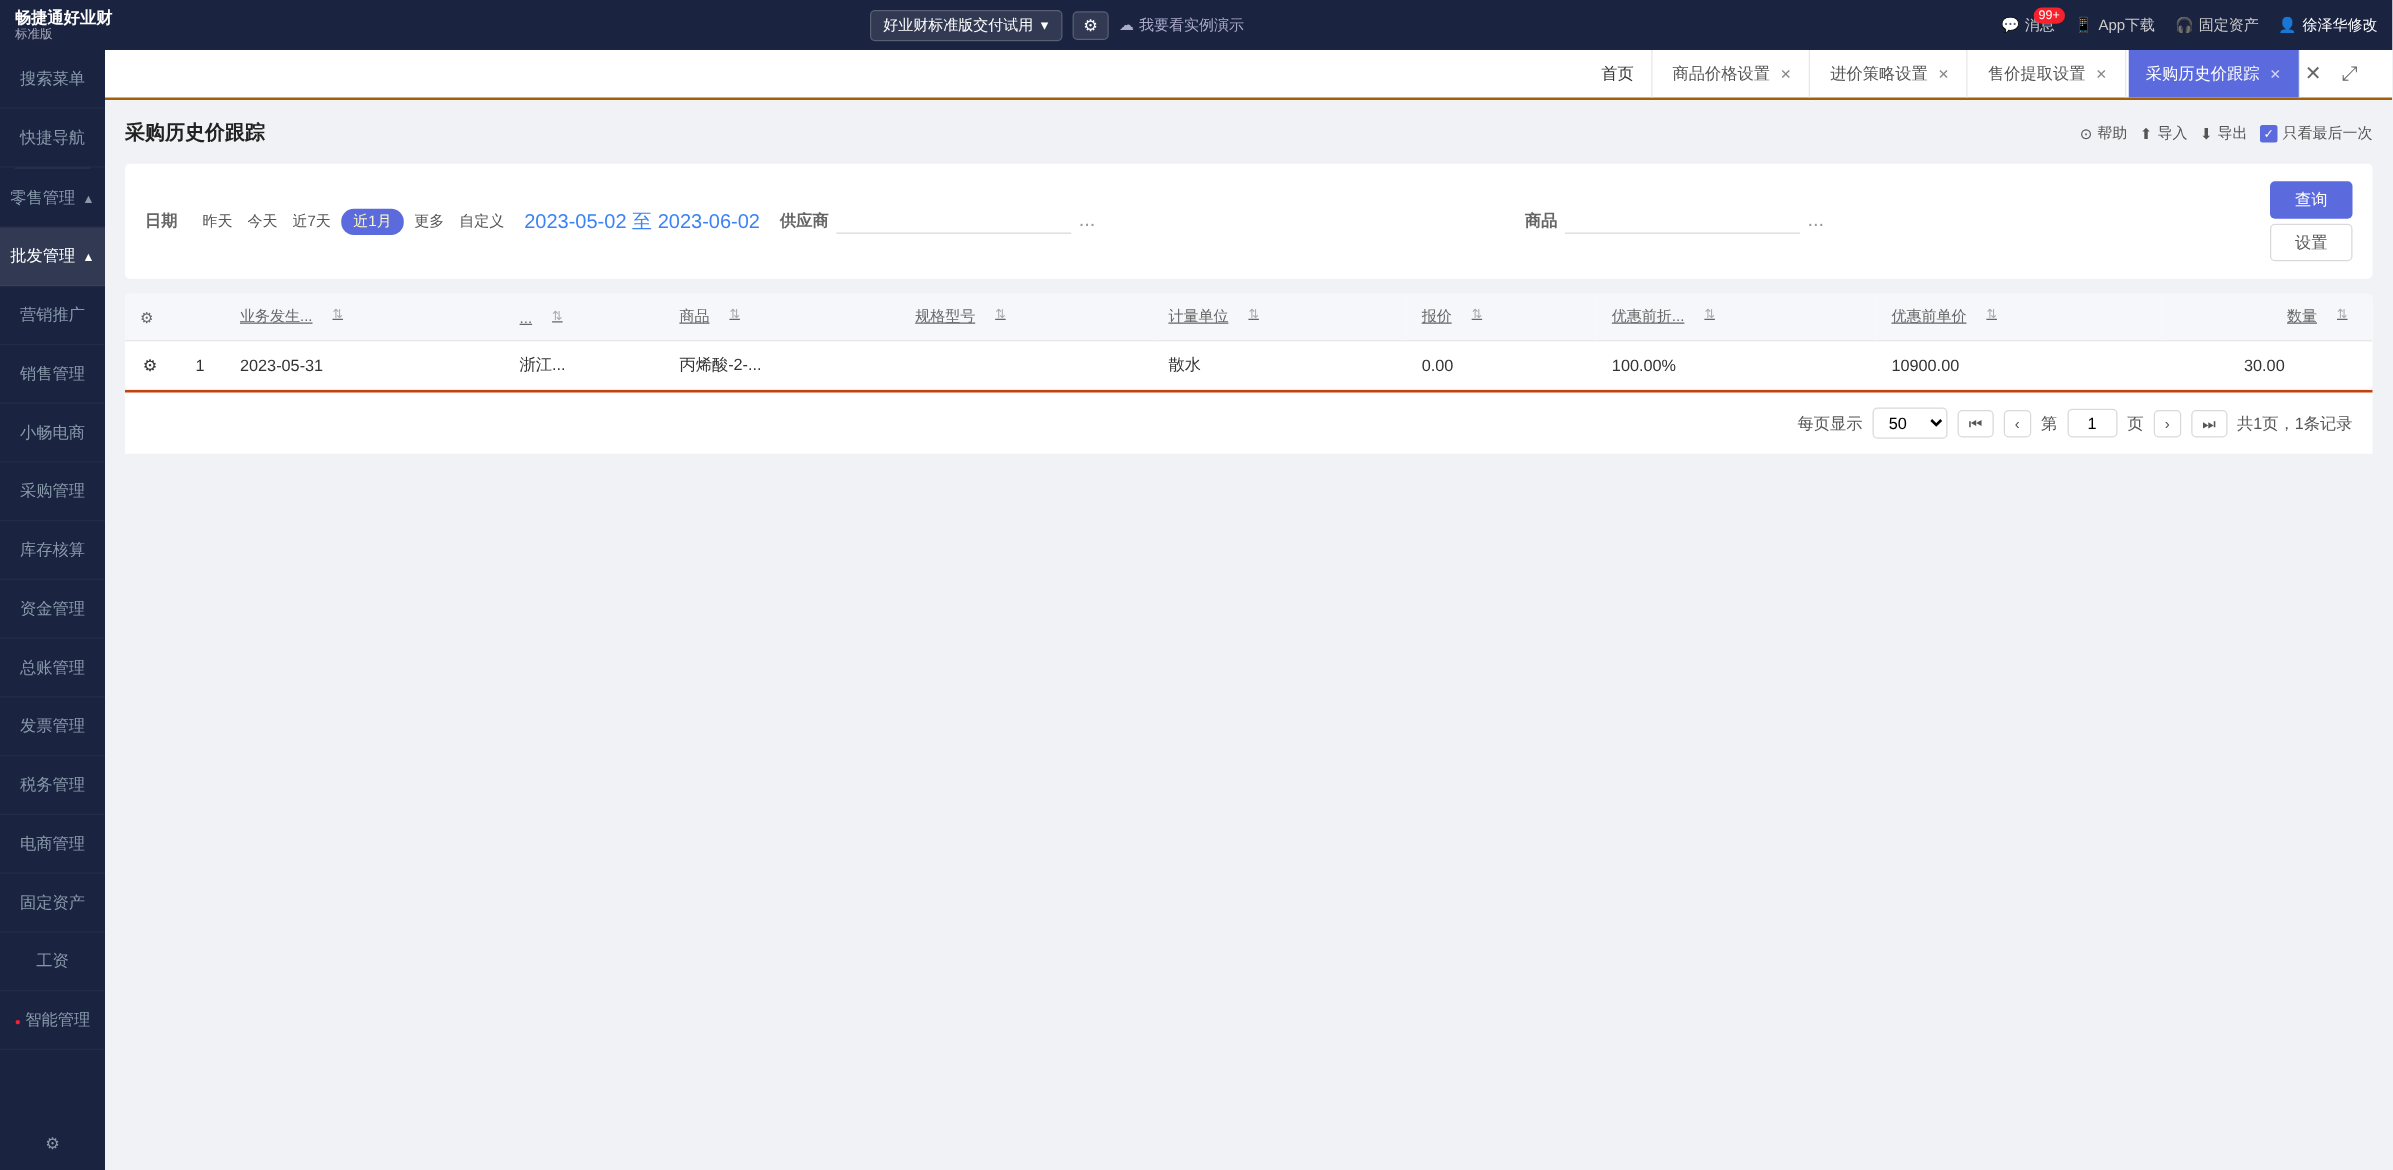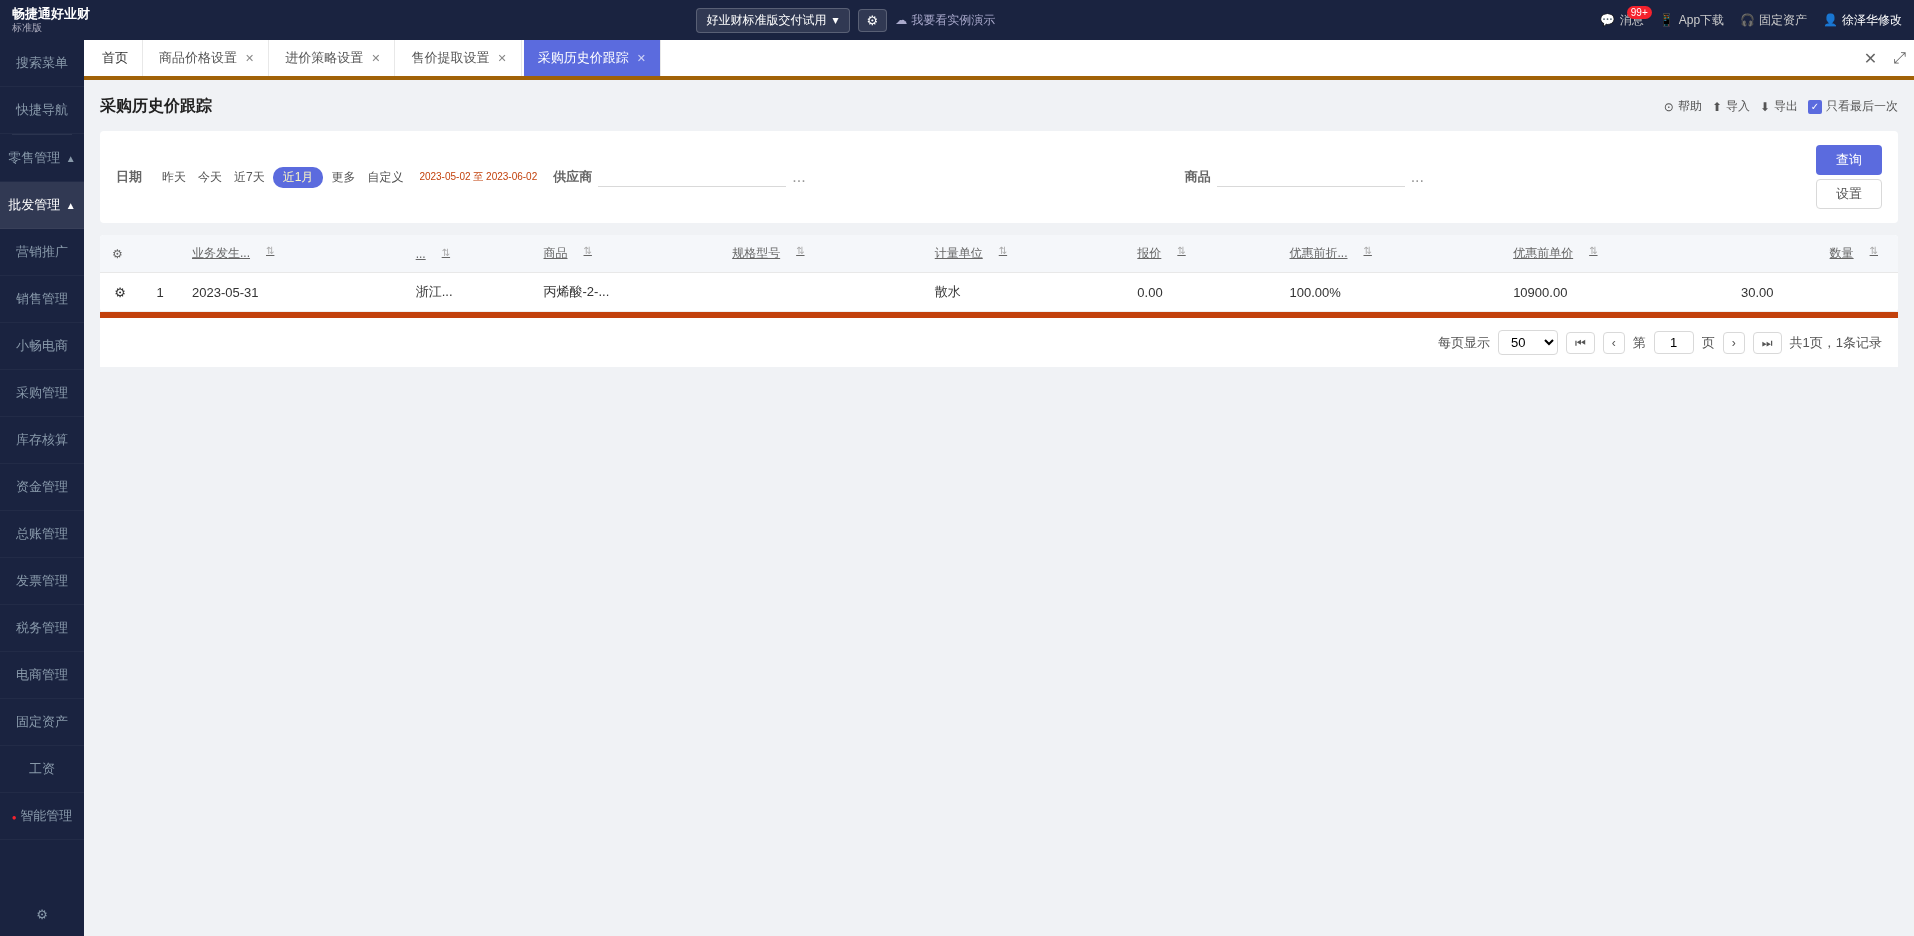--- a/index.html
+++ b/index.html
@@ -27,21 +27,21 @@
     .sidebar { width: 84px; background: #1a2340; display: flex; flex-direction: column; flex-shrink: 0; overflow-y: auto; }
     .sidebar-item { padding: 14px 8px; text-align: center; color: #8899aa; cursor: pointer; font-size: 13px; border-bottom: 1px solid rgba(255,255,255,0.04); transition: background 0.2s; }
     .sidebar-item.active { background: rgba(255,255,255,0.1); color: #fff; }
     .sidebar-gear { padding: 14px 8px; text-align: center; color: #8899aa; cursor: pointer; margin-top: auto; }
     .sidebar-divider { height: 1px; background: rgba(255,255,255,0.08); margin: 0 12px; }
 
     
     .content-area { flex: 1; display: flex; flex-direction: column; overflow: hidden; background: #f0f2f5; }
 
     
-    .tabs-bar { background: #fff; border-bottom: 4px solid #a16207; display: flex; align-items: center; height: 40px; padding: 0 4px; flex-shrink: 0; justify-content: space-between; }
+    .tabs-bar { background: #fff; border-bottom: 2px solid #a16207; display: flex; align-items: center; height: 40px; padding: 0 24px; flex-shrink: 0; justify-content: flex-end; }
     .tabs-left { display: flex; align-items: center; gap: 2px; height: 100%; }
     .tab-item { display: flex; align-items: center; gap: 4px; padding: 0 14px; height: 100%; border-right: 1px solid #e8e8e8; cursor: pointer; font-size: 13px; color: #555; white-space: nowrap; }
     .tab-item.active { background: #5b6bde; color: #fff; }
     .tab-item .tab-close { font-size: 11px; opacity: 0.7; margin-left: 4px; cursor: pointer; }
     .tab-item.home { color: #333; }
     .tabs-right { display: flex; align-items: center; gap: 8px; }
     .tabs-action-btn { font-size: 16px; cursor: pointer; color: #666; padding: 4px; }
 
     
     .page-content { flex: 1; overflow: auto; padding: 16px; }
@@ -55,40 +55,40 @@
     .checkbox-square { width: 14px; height: 14px; border: 2px solid #5b6bde; background: #5b6bde; border-radius: 2px; display: inline-flex; align-items: center; justify-content: center; }
     .checkbox-square::after { content: '✓'; color: #fff; font-size: 10px; }
 
     
     .filter-section { background: #fff; border-radius: 4px; padding: 14px 16px; margin-bottom: 12px; }
     .filter-row { display: flex; align-items: center; gap: 16px; flex-wrap: wrap; }
     .filter-label { color: #666; font-size: 13px; white-space: nowrap; font-weight: bold; }
     .date-filters { display: flex; align-items: center; gap: 4px; }
     .date-btn { font-size: 12px; color: #555; cursor: pointer; padding: 2px 4px; border-radius: 10px; }
     .date-btn.active { background: #5b6bde; color: #fef9c3; padding: 2px 10px; border-radius: 10px; }
-    .date-range { font-size: 10px; color: #c2410c; margin-left: 8px; }
+    .date-range { font-size: 16px; color: #3b82f6; margin-left: 8px; }
     .filter-field { display: flex; align-items: center; gap: 6px; flex: 1; min-width: 200px; }
     .filter-input { border: none; border-bottom: 1px solid #d9d9d9; padding: 2px 6px; font-size: 13px; min-width: 150px; outline: none; color: #333; }
     .filter-dots { color: #999; font-size: 16px; cursor: pointer; }
     .query-btn { background: #5b6bde; color: #fff; border: none; padding: 6px 20px; border-radius: 4px; cursor: pointer; font-size: 13px; }
     .settings-btn { background: #fff; color: #555; border: 1px solid #d9d9d9; padding: 5px 16px; border-radius: 4px; cursor: pointer; font-size: 13px; }
     .filter-buttons { display: flex; flex-direction: column; gap: 4px; margin-left: auto; }
 
     
     .table-section { background: #fff; border-radius: 4px; overflow: hidden; }
     .data-table { width: 100%; border-collapse: collapse; }
     .data-table th { background: #f5f7fa; color: #666; font-weight: normal; font-size: 12px; padding: 10px 12px; text-align: left; border-bottom: 1px solid #e8e8e8; white-space: nowrap; }
     .data-table td { padding: 10px 12px; font-size: 13px; border-bottom: 1px solid #f0f0f0; color: #333; }
     .col-index { width: 40px; text-align: center; }
     .col-gear { width: 40px; text-align: center; }
     .sort-icon { font-size: 10px; color: #aaa; margin-left: 2px; }
     .th-sort { display: flex; align-items: flex-start; gap: 14px; text-decoration: underline; }
 
     
-    .pagination { display: flex; align-items: center; justify-content: flex-end; padding: 12px 16px; gap: 8px; background: #fff; border-top: 6px solid #c2410c; }
+    .pagination { display: flex; align-items: center; justify-content: flex-end; padding: 12px 16px; gap: 8px; background: #fff; border-top: 2px solid #c2410c; }
     .page-size-label { font-size: 13px; color: #555; }
     .page-size-select { border: 1px solid #d9d9d9; border-radius: 4px; padding: 3px 8px; font-size: 13px; background: #fff; cursor: pointer; }
     .page-nav-btn { background: #fff; border: 1px solid #d9d9d9; border-radius: 4px; padding: 3px 8px; cursor: pointer; color: #555; font-size: 12px; }
     .page-nav-btn:disabled { opacity: 0.4; cursor: default; }
     .page-input { border: 1px solid #d9d9d9; border-radius: 4px; padding: 3px 6px; width: 40px; text-align: center; font-size: 13px; }
     .page-info { font-size: 13px; color: #555; }
 
     .sidebar-submenu-indicator { font-size: 10px; margin-left: 2px; }
   </style>
 </head>
@@ -307,21 +307,21 @@
               <td class="col-gear">⚙</td>
               <td class="col-index">1</td>
               <td>2023-05-31</td>
               <td>浙江...</td>
               <td>丙烯酸-2-...</td>
               <td></td>
               <td>散水</td>
               <td>0.00</td>
               <td>100.00%</td>
               <td>10900.00</td>
-              <td style="text-align:left; padding-right: 16px;">30.00</td>
+              <td style="text-align:center; padding-right: 16px;">30.00</td>
             </tr>
           </tbody>
         </table>
       </div>
 
       <div class="pagination">
         <span class="page-size-label">每页显示</span>
         <select class="page-size-select">
           <option>50</option>
           <option>100</option>

